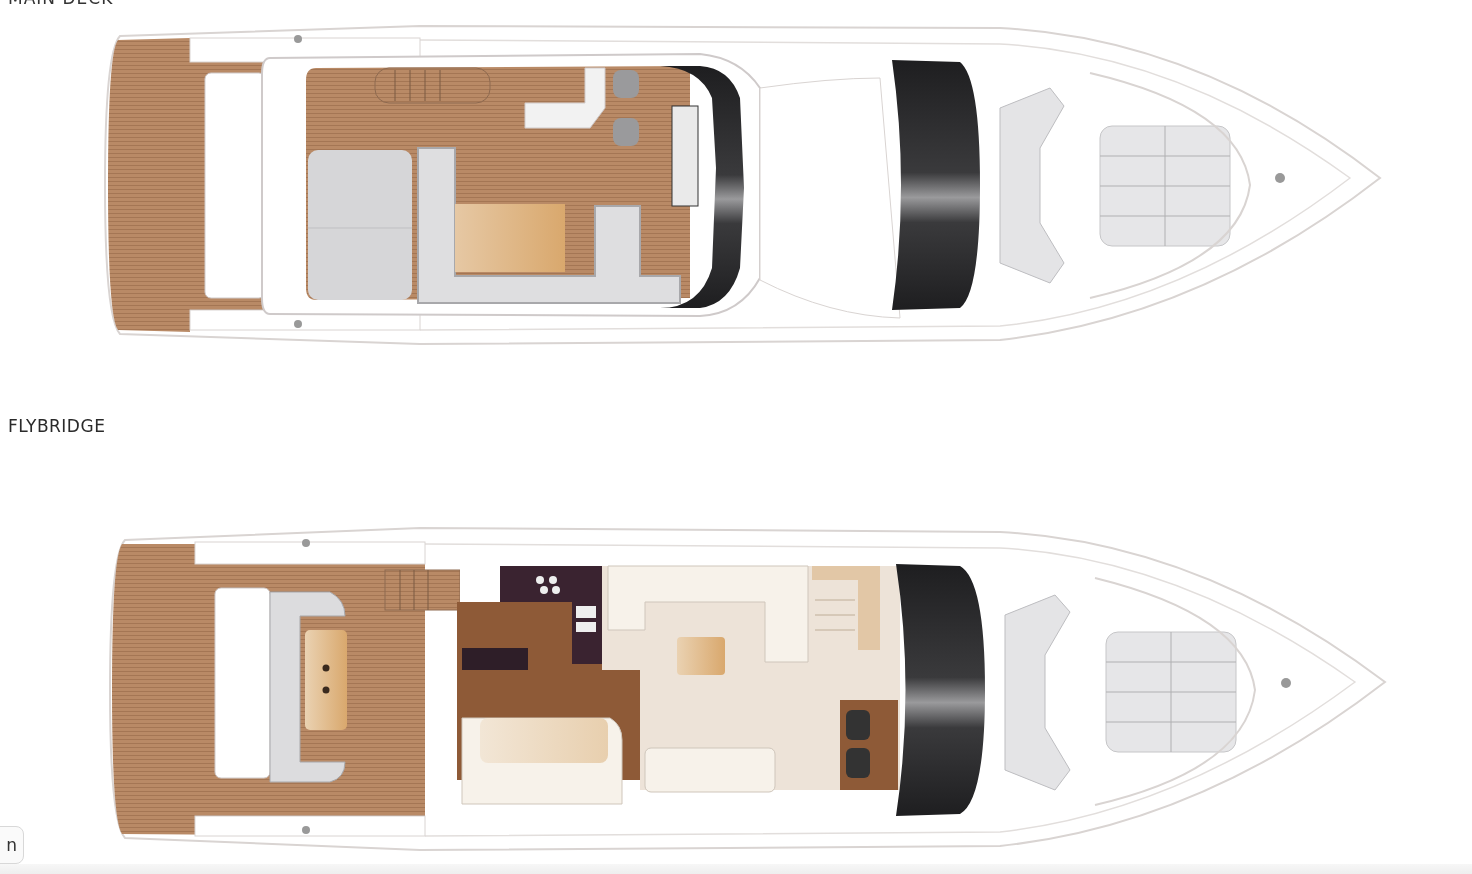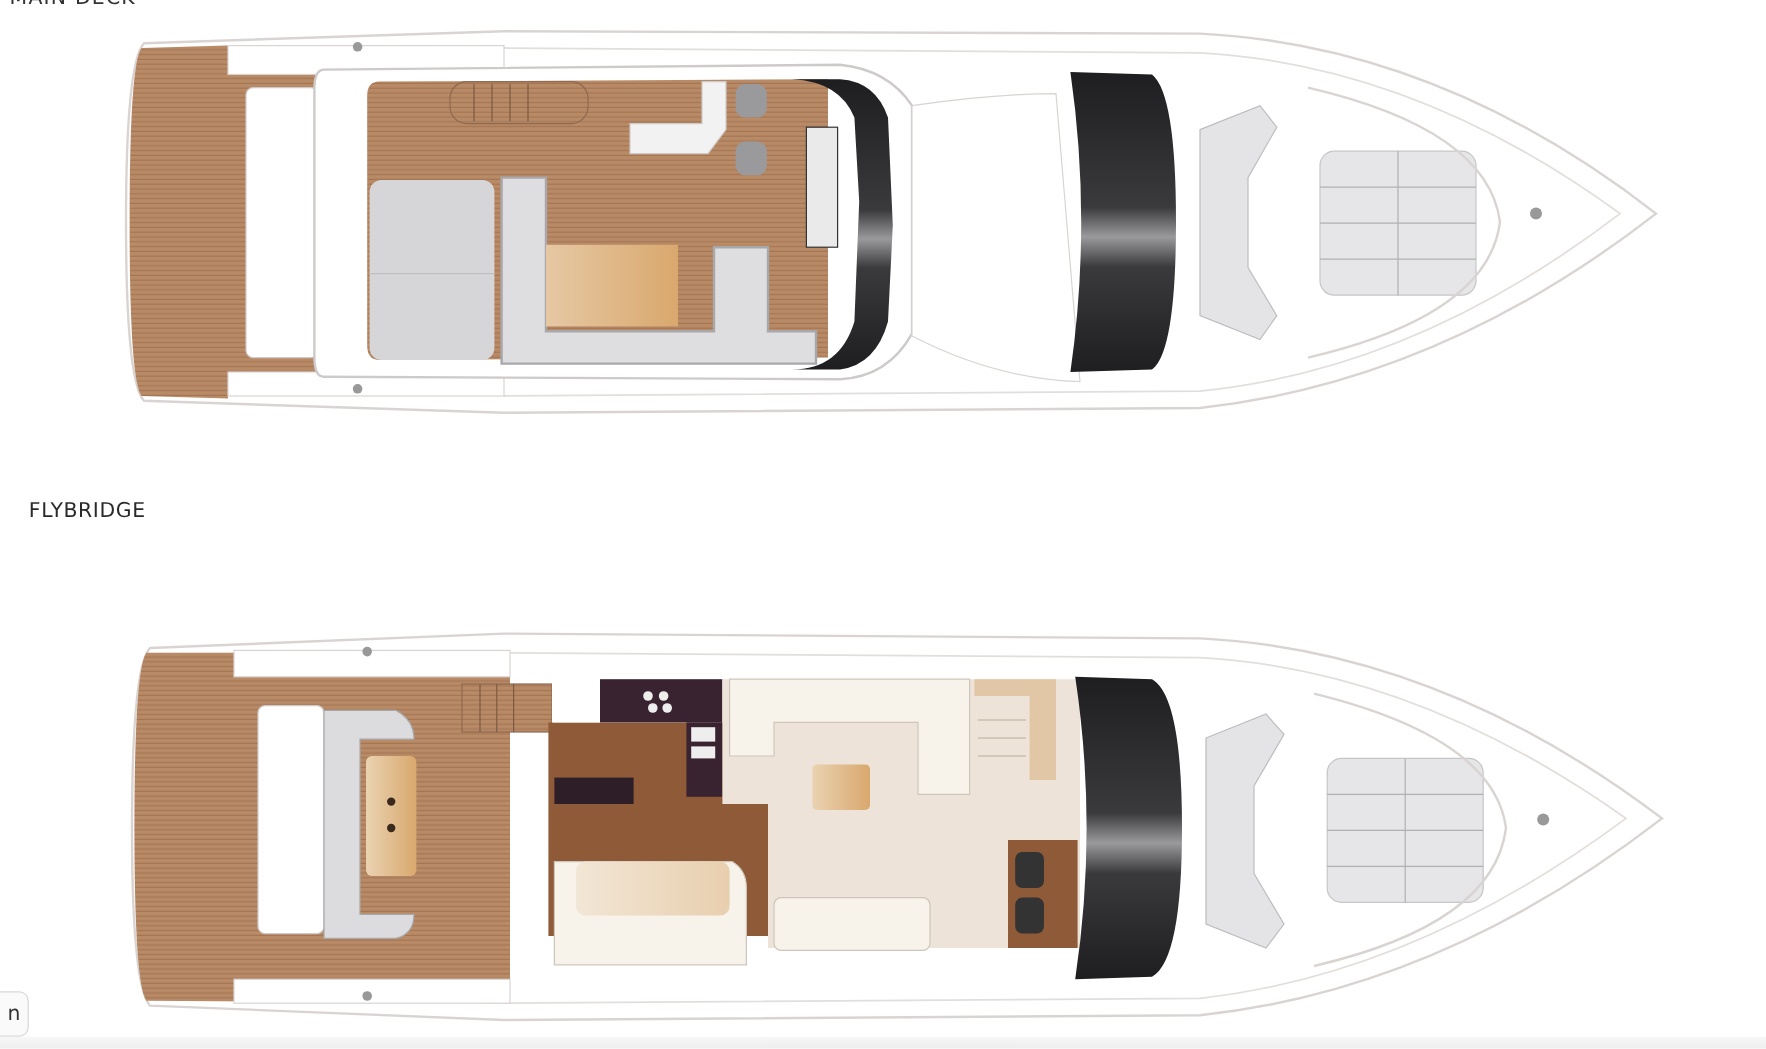--- a/index.html
+++ b/index.html
@@ -1,18 +1,18 @@
 <!DOCTYPE html>
 <html><head>
 <meta charset="utf-8">
 <style>
   html,body{margin:0;padding:0;background:#ffffff;}
   body{width:1472px;height:874px;position:relative;overflow:hidden;font-family:"DejaVu Sans",sans-serif;}
   .top-label{position:absolute;left:8px;top:-12px;font-size:17px;color:#333;letter-spacing:1px;}
-  .section-label{position:absolute;left:24px;top:416px;font-size:17px;color:#2a2a2a;letter-spacing:0.5px;}
+  .section-label{position:absolute;left:8px;top:416px;font-size:17px;color:#2a2a2a;letter-spacing:0.5px;}
   .plan{position:absolute;left:0;}
   .plan-top{top:18px;}
   .plan-bottom{top:520px;}
   .corner-btn{position:absolute;left:-12px;top:826px;width:36px;height:38px;border:1px solid #d8d8d8;border-radius:8px;background:#fafafa;display:flex;align-items:center;justify-content:flex-end;padding-right:6px;box-sizing:border-box;font-size:17px;color:#333;}
   .bottom-shade{position:absolute;left:0;top:864px;width:1472px;height:10px;background:linear-gradient(#f7f7f7,#eeeeee);}
 </style>
 </head>
 <body>
 
 <div class="top-label">MAIN DECK</div>

